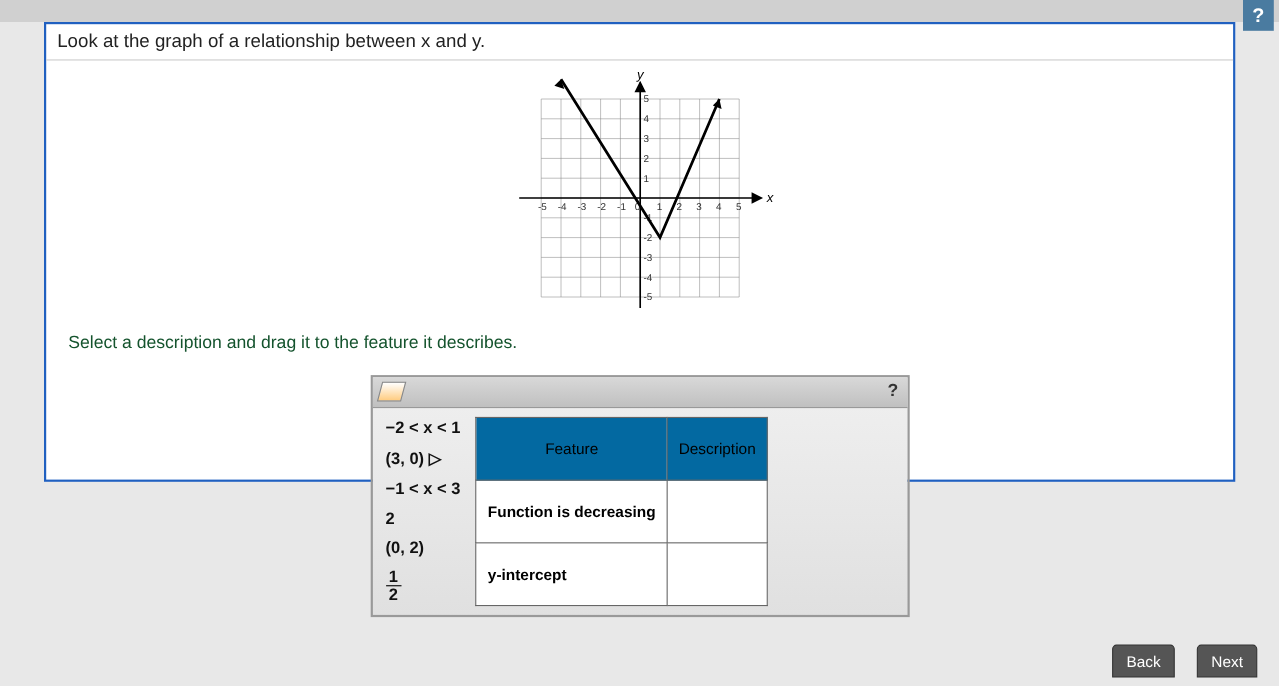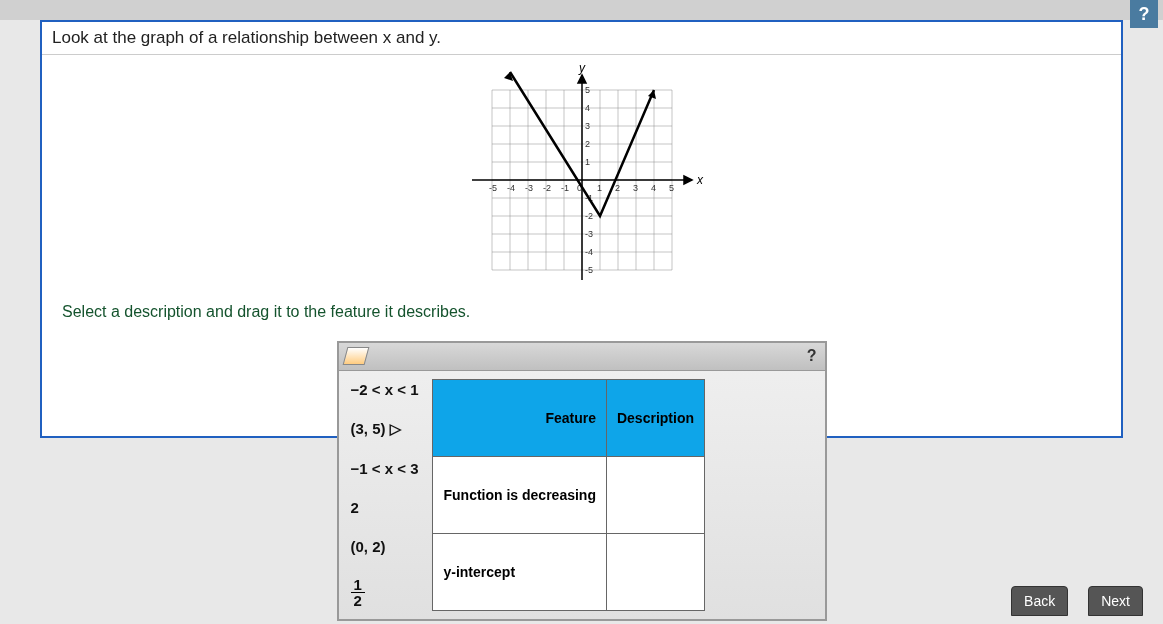--- a/index.html
+++ b/index.html
@@ -10,28 +10,28 @@
     .prompt { padding: 6px 10px; font-size: 17px; color: #222; border-bottom: 1px solid #ccc; }
     .content { padding: 5px 20px; }
     .graph-area { display: flex; justify-content: center; margin: 5px 0; }
     .instruction { font-size: 16px; color: #14532d; margin: 8px 0 20px 0; }
     .work-area { display: flex; justify-content: center; }
     .work-panel { border: 2px solid #999; background: linear-gradient(#f0f0f0, #e0e0e0); width: 490px; position: relative; }
     .panel-header { height: 28px; background: linear-gradient(#d8d8d8, #c0c0c0); border-bottom: 1px solid #999; position: relative; }
     .eraser-icon { position: absolute; left: 6px; top: 4px; width: 22px; height: 18px; background: linear-gradient(#fff, #ffcc80); border: 1px solid #888; transform: skewX(-15deg); cursor: pointer; }
     .help-icon { position: absolute; right: 8px; top: 4px; font-size: 16px; font-weight: bold; color: #333; cursor: pointer; }
     .panel-body { display: flex; padding: 8px; gap: 10px; }
-    .drag-items { display: flex; flex-direction: column; gap: 18px; font-size: 15px; font-weight: bold; color: #111; }
+    .drag-items { display: flex; flex-direction: column; gap: 6px; font-size: 15px; font-weight: bold; color: #111; }
     .drag-item { cursor: grab; padding: 2px 4px; }
     .frac { display: inline-block; text-align: center; line-height: 1; }
     .frac .num { display: block; border-bottom: 1px solid #000; padding: 0 3px; }
     .frac .den { display: block; padding: 0 3px; }
     .feature-table { border-collapse: collapse; background: white; }
     .feature-table th, .feature-table td { border: 1px solid #666; padding: 5px 10px; font-size: 14px; text-align: left; font-weight: bold; }
-    .feature-table th { text-align: right; font-weight: bold; background: #0ea5e9; }
+    .feature-table th { text-align: center; font-weight: normal; background: #0369a1; }
     .desc-cell { min-width: 90px; min-height: 24px; }
     .nav-buttons { position: absolute; right: 20px; bottom: 8px; display: flex; gap: 20px; }
     .nav-btn { background: #555; color: white; padding: 6px 12px; font-size: 14px; border-radius: 4px 4px 0 0; cursor: pointer; border: 1px solid #333; }
     svg { display: block; }
   </style>
 </head>
 <body>
 
 <div class="top-bar">
   <div class="help-btn">?</div>
@@ -116,21 +116,21 @@
 
     <div class="work-area">
       <div class="work-panel">
         <div class="panel-header">
           <div class="eraser-icon"></div>
           <div class="help-icon">?</div>
         </div>
         <div class="panel-body">
           <div class="drag-items">
             <div class="drag-item">−2 &lt; x &lt; 1</div>
-            <div class="drag-item">(3, 5) ▷</div>
+            <div class="drag-item">(3, 0) ▷</div>
             <div class="drag-item">−1 &lt; x &lt; 3</div>
             <div class="drag-item">2</div>
             <div class="drag-item">(0, 2)</div>
             <div class="drag-item">
               <span class="frac">
                 <span class="num">1</span>
                 <span class="den">2</span>
               </span>
             </div>
           </div>

